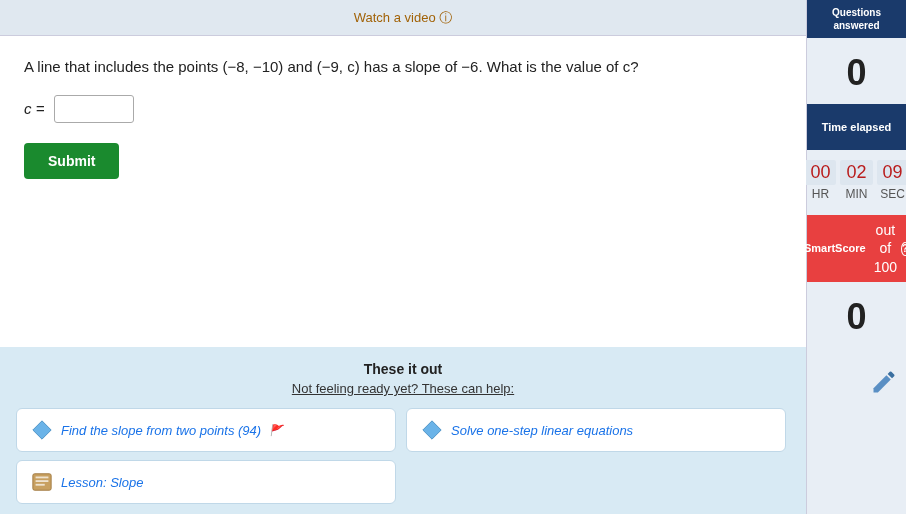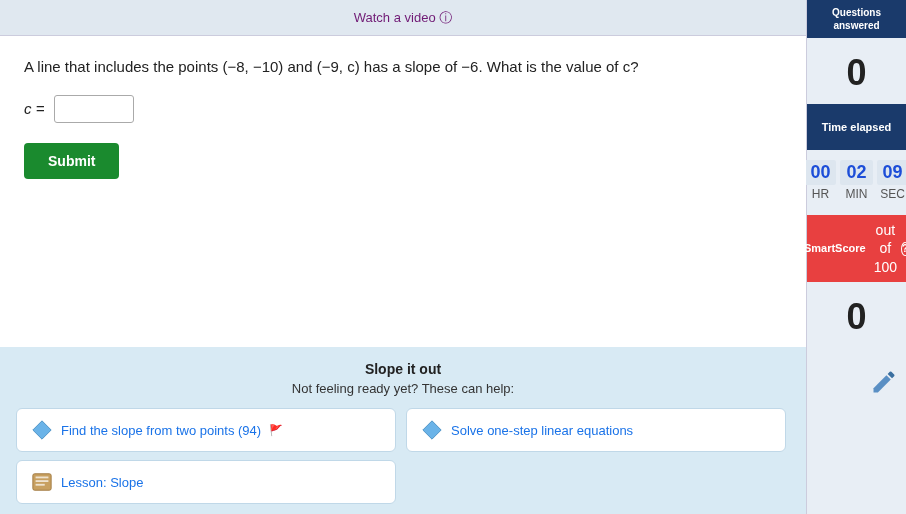--- a/index.html
+++ b/index.html
@@ -24,21 +24,21 @@
       background: #e0e8f0;
       padding: 6px 16px;
       display: flex;
       align-items: center;
       justify-content: center;
       border-bottom: 1px solid #ccd;
       min-height: 36px;
     }
 
     .watch-video-link {
-      color: #701a75;
+      color: #a16207;
       font-size: 13px;
       text-decoration: none;
       cursor: pointer;
     }
 
     .question-area {
       padding: 20px 24px 10px 24px;
       background: #fff;
       flex: 1;
     }
@@ -98,20 +98,21 @@
       font-weight: bold;
       color: #222;
       margin-bottom: 4px;
     }
 
     .work-it-out-subtitle {
       text-align: center;
       font-size: 13px;
       color: #333;
       margin-bottom: 12px;
+      text-decoration: underline;
     }
 
     .help-cards {
       display: flex;
       gap: 10px;
       flex-wrap: wrap;
     }
 
     .help-card {
       background: #fff;
@@ -120,20 +121,21 @@
       padding: 10px 14px;
       display: flex;
       align-items: center;
       gap: 8px;
       font-size: 13px;
       color: #1a73e8;
       cursor: pointer;
       flex: 1;
       min-width: 200px;
       max-width: 380px;
+      font-style: italic;
     }
 
     .diamond-icon {
       width: 22px;
       height: 22px;
     }
 
     .bottom-row {
       display: flex;
       gap: 10px;
@@ -192,22 +194,22 @@
     }
 
     .time-unit {
       display: flex;
       flex-direction: column;
       align-items: center;
     }
 
     .time-number {
       font-size: 18px;
-      font-weight: bold;
-      color: #1d4ed8;
+      font-weight: normal;
+      color: #b91c1c;
       background: #dde6ef;
       padding: 2px 6px;
       border-radius: 2px;
       min-width: 28px;
       text-align: center;
     }
 
     .time-label {
       font-size: 12px;
       color: #555;
@@ -285,21 +287,21 @@
 
     <div class="answer-row">
       <span class="c-label">c =</span>
       <input class="answer-input" type="text" style="">
     </div>
 
     <button class="submit-btn">Submit</button>
   </div>
 
   <div class="work-it-out-section">
-    <div class="work-it-out-title">Slope it out</div>
+    <div class="work-it-out-title">These it out</div>
     <div class="work-it-out-subtitle">Not feeling ready yet? These can help:</div>
 
     <div class="help-cards">
 
       <div class="help-card">
         <svg class="diamond-icon" viewBox="0 0 24 24">
           <polygon points="12,2 22,12 12,22 2,12" fill="#6ab3e8" stroke="#4a90c4" stroke-width="1"></polygon>
         </svg>
         <span>Find the slope from two points (94)</span>
         <span class="flag-icon">🚩</span>

